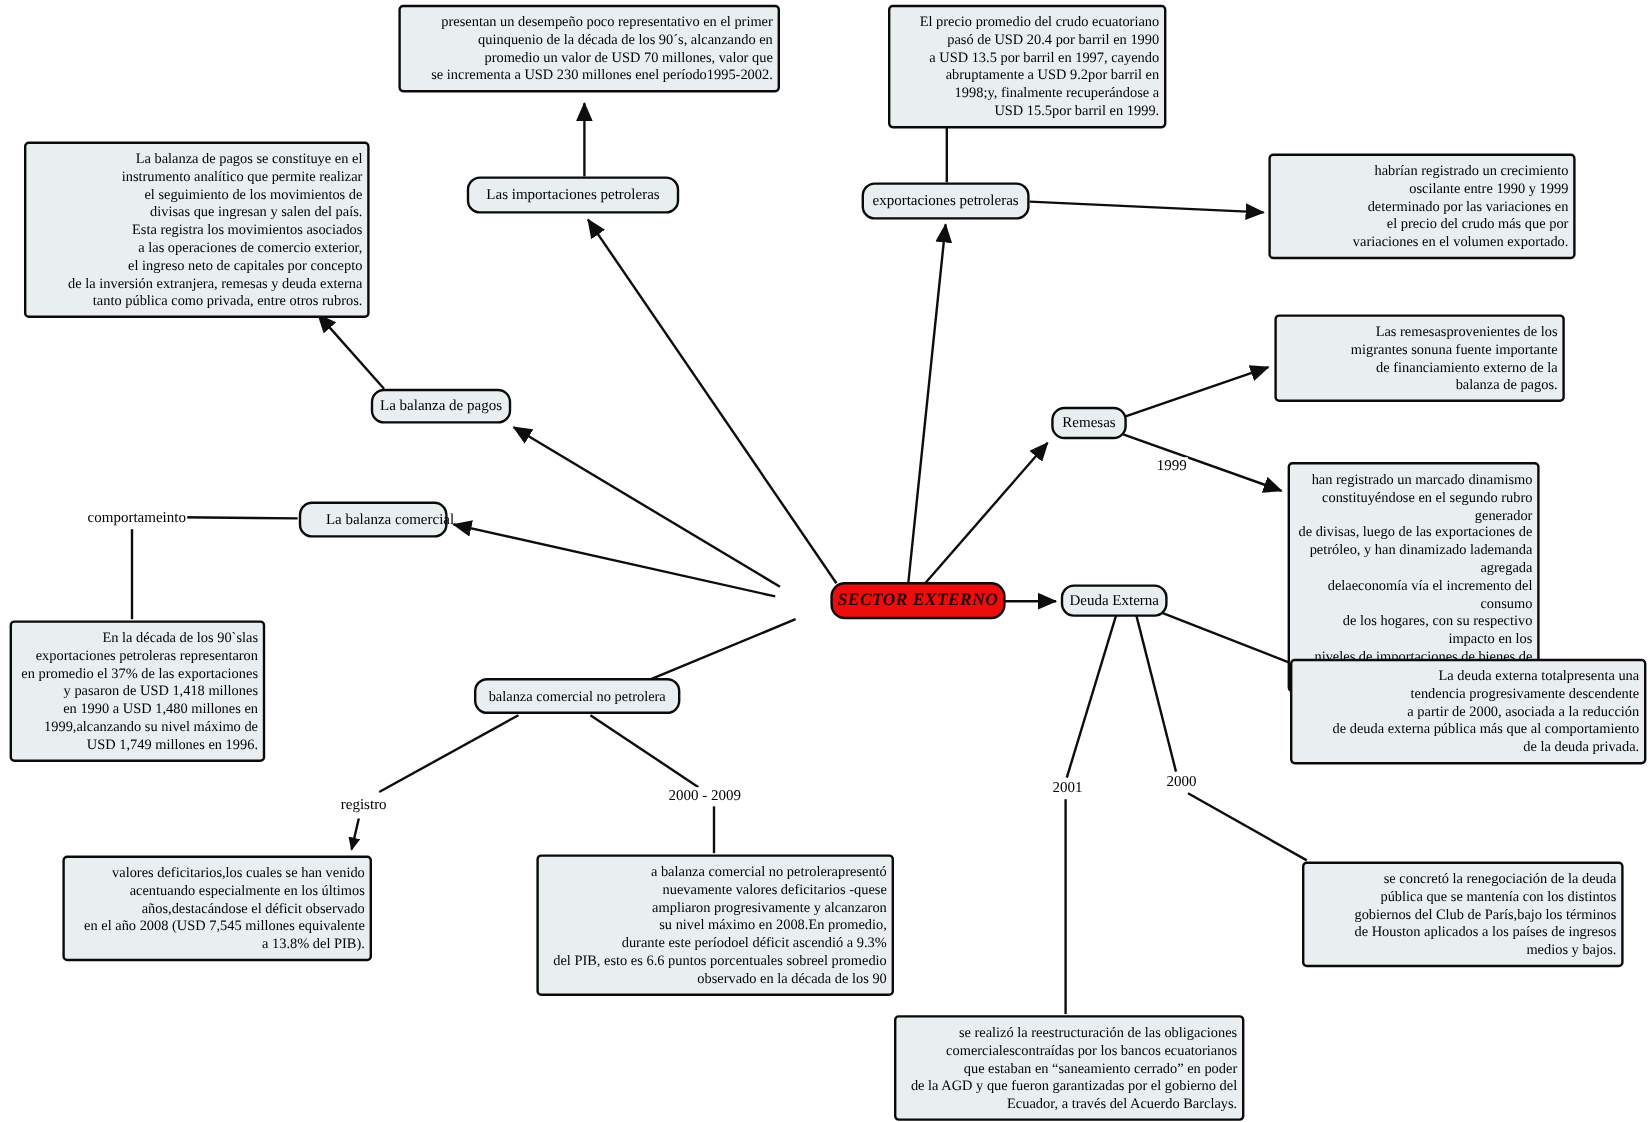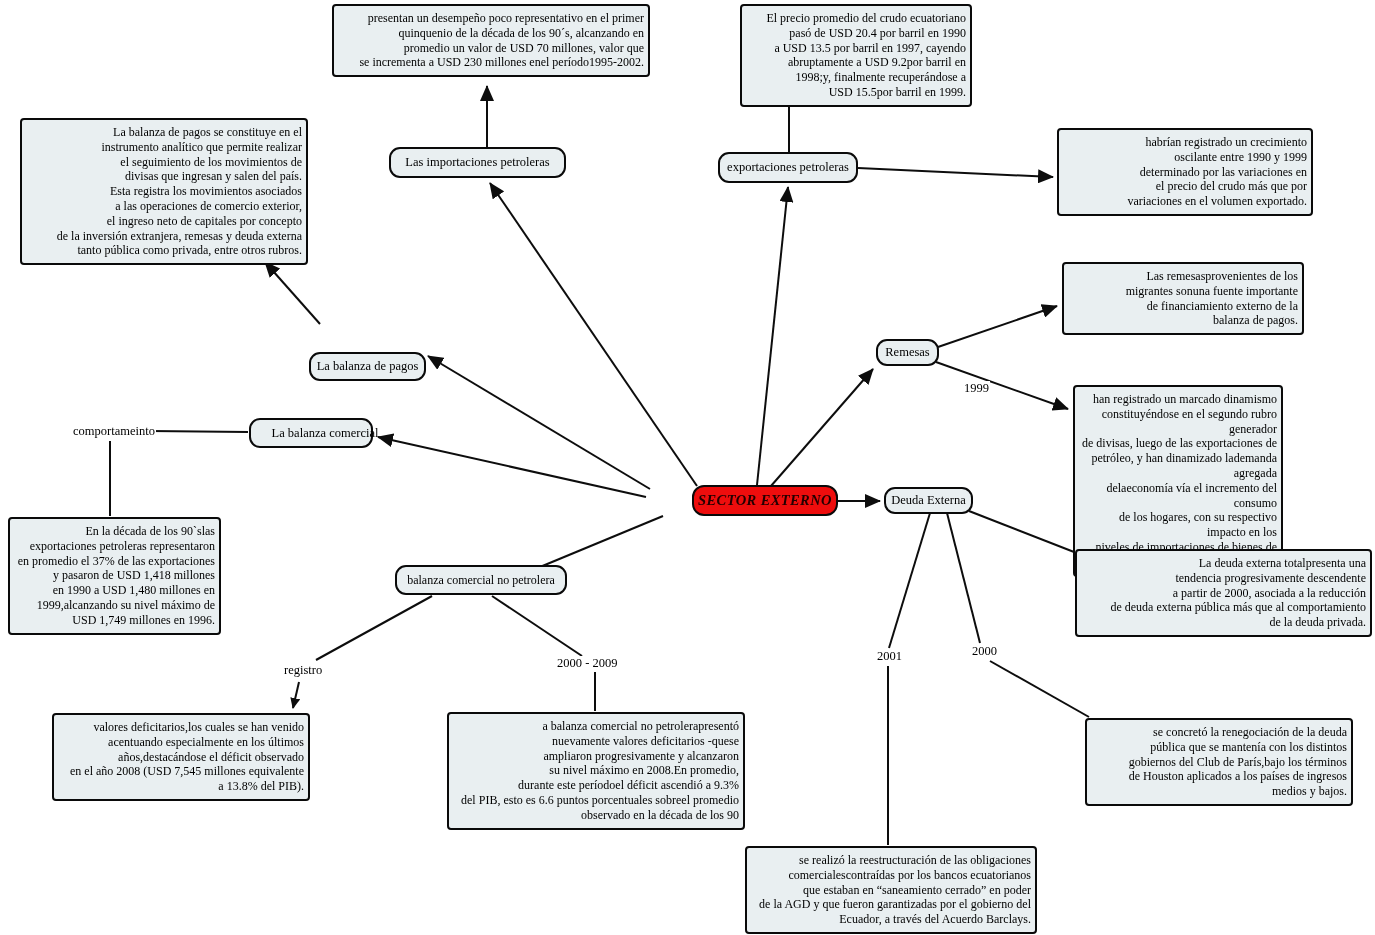--- a/index.html
+++ b/index.html
@@ -59,21 +59,21 @@
     <line x1="432" y1="596" x2="316" y2="660"></line>
     <line x1="299" y1="682" x2="293" y2="708" marker-end="url(#arrow-sm)"></line>
     <line x1="492" y1="596" x2="582" y2="656"></line>
     <line x1="595" y1="672" x2="595" y2="711"></line>
   </svg>
 
   <div class="node central" style="left:645px;top:485px;width:146px;height:31px;margin-left:47px;">SECTOR EXTERNO</div>
 
   <div class="node" style="left:389px;top:147px;width:177px;height:31px;">Las importaciones petroleras</div>
   <div class="node" style="left:718px;top:152px;width:140px;height:31px;">exportaciones petroleras</div>
-  <div class="node" style="left:309px;top:324px;width:117px;height:29px;margin-top:28px;">La balanza de pagos</div>
+  <div class="node" style="left:309px;top:324px;width:117px;height:29px;">La balanza de pagos</div>
   <div class="node" style="left:249px;top:418px;width:124px;height:30px;padding-left:28px;">La balanza comercial</div>
   <div class="node" style="left:876px;top:339px;width:63px;height:27px;">Remesas</div>
   <div class="node" style="left:884px;top:487px;width:89px;height:27px;">Deuda Externa</div>
   <div class="node" style="left:375px;top:565px;width:172px;height:30px;font-size:12px;margin-left:20px;">balanza  comercial  no  petrolera</div>
 
   <div class="box" style="left:20px;top:118px;width:288px;">La balanza de pagos se constituye en el
 instrumento analítico que permite realizar
 el seguimiento de los movimientos de
 divisas que ingresan y salen del país.
 Esta registra los movimientos asociados

